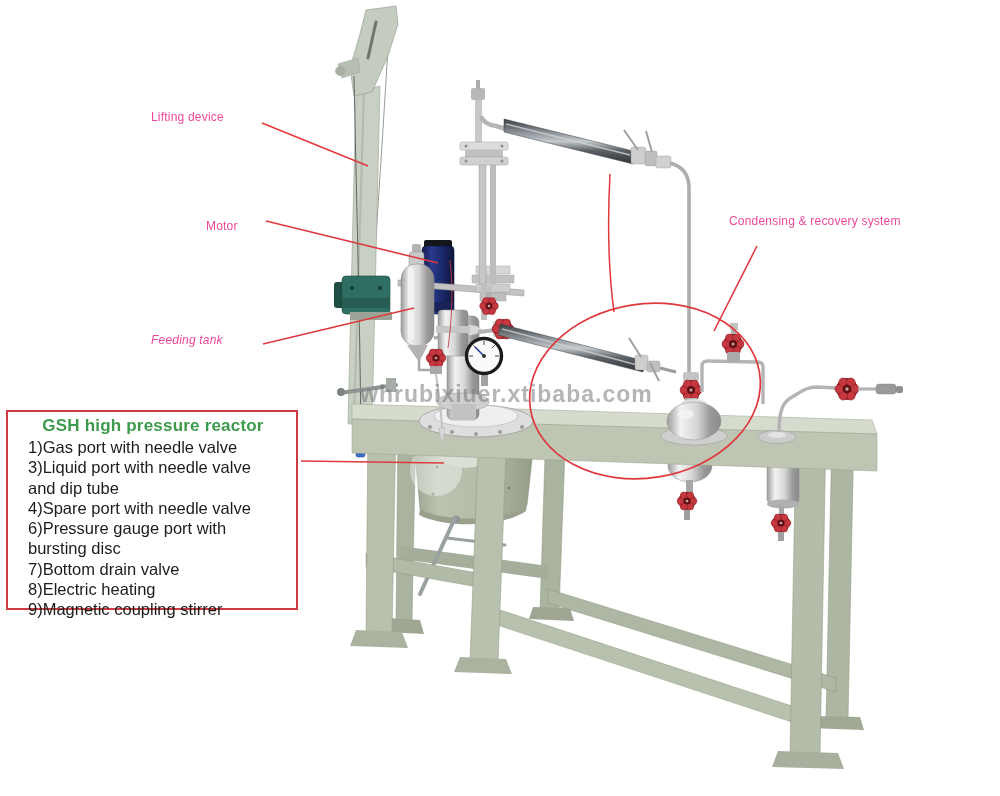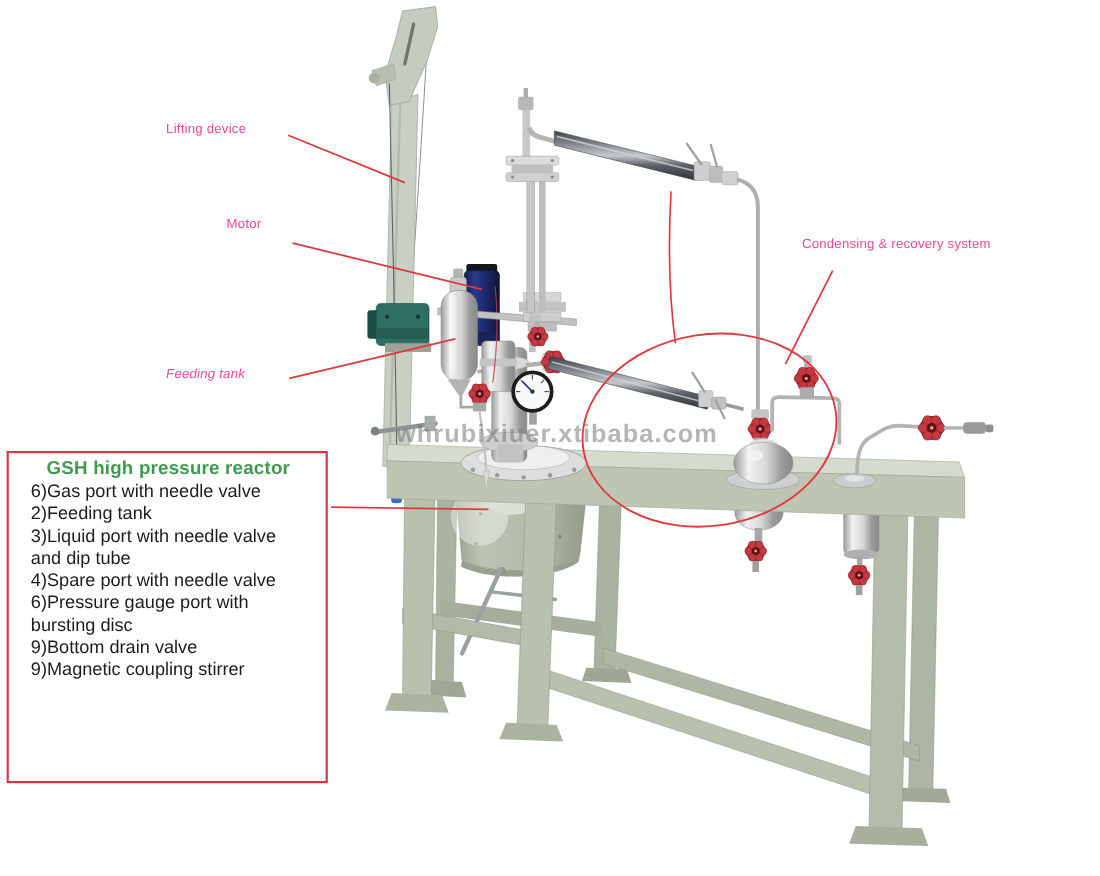--- a/index.html
+++ b/index.html
@@ -2,21 +2,21 @@
 <html><head>
 <meta charset="utf-8">
 <style>
   html,body{margin:0;padding:0;background:#ffffff;}
   .stage{position:relative;width:1000px;height:796px;background:#ffffff;overflow:hidden;
          font-family:"Liberation Sans","DejaVu Sans",sans-serif;}
   .machine-svg{position:absolute;left:0;top:0;width:1000px;height:796px;}
   .lbl{position:absolute;font-size:12px;color:#ec4899;white-space:nowrap;letter-spacing:.2px;}
   .watermark{position:absolute;left:360px;top:381px;font-size:23px;font-weight:bold;
              color:rgba(118,120,122,.55);letter-spacing:1px;white-space:nowrap;}
-  .parts-box{position:absolute;left:6px;top:410px;width:292px;height:302px;box-sizing:border-box;
+  .parts-box{position:absolute;left:6px;top:410px;width:292px;height:200px;box-sizing:border-box;
              border:2px solid #cf3b40;background:#ffffff;padding:3px 6px 3px 20px;}
   .parts-title{font-size:17px;font-weight:bold;color:#3e9a4c;text-align:center;
                margin:1px 12px 1px 0;letter-spacing:.2px;}
   .part-item{font-size:16.5px;color:#1c1c1c;line-height:20.3px;white-space:pre-line;}
 </style>
 </head>
 <body>
 
 <div class="stage">
 
@@ -294,32 +294,32 @@
     <line x1="757" y1="246" x2="714" y2="331" stroke-width="1.6"></line>
     <path d="M610,174 C607,230 609,275 614,312" stroke-width="1.5"></path>
     <line x1="301" y1="461" x2="444" y2="463" stroke-width="1.6"></line>
     <ellipse cx="645" cy="391" rx="116" ry="87" transform="rotate(-9 645 391)" stroke-width="1.7"></ellipse>
   </g>
 </svg>
 
 <div class="watermark">whrubixiuer.xtibaba.com</div>
 
 <div class="lbl" style="left:151px;top:110px;">Lifting device</div>
-<div class="lbl" style="left:206px;top:196px;">Motor</div>
+<div class="lbl" style="left:206px;top:219px;">Motor</div>
 <div class="lbl" style="left:151px;top:333px;font-style:italic;">Feeding tank</div>
 <div class="lbl" style="left:729px;top:214px;">Condensing &amp; recovery system</div>
 
 <div class="parts-box">
   <div class="parts-title">GSH high pressure reactor</div>
   <div>
-        <div class="part-item">6)Gas port with needle valve</div>
-        <div class="part-item">2)Feeding tank</div>
+        <div class="part-item">1)Gas port with needle valve</div>
         <div class="part-item">3)Liquid port with needle valve
 and dip tube</div>
         <div class="part-item">4)Spare port with needle valve</div>
         <div class="part-item">6)Pressure gauge port with
 bursting disc</div>
-        <div class="part-item">9)Bottom drain valve</div>
+        <div class="part-item">7)Bottom drain valve</div>
+        <div class="part-item">8)Electric heating</div>
         <div class="part-item">9)Magnetic coupling stirrer</div>
       </div>
 </div>
 
 </div>
 
 </body></html>

